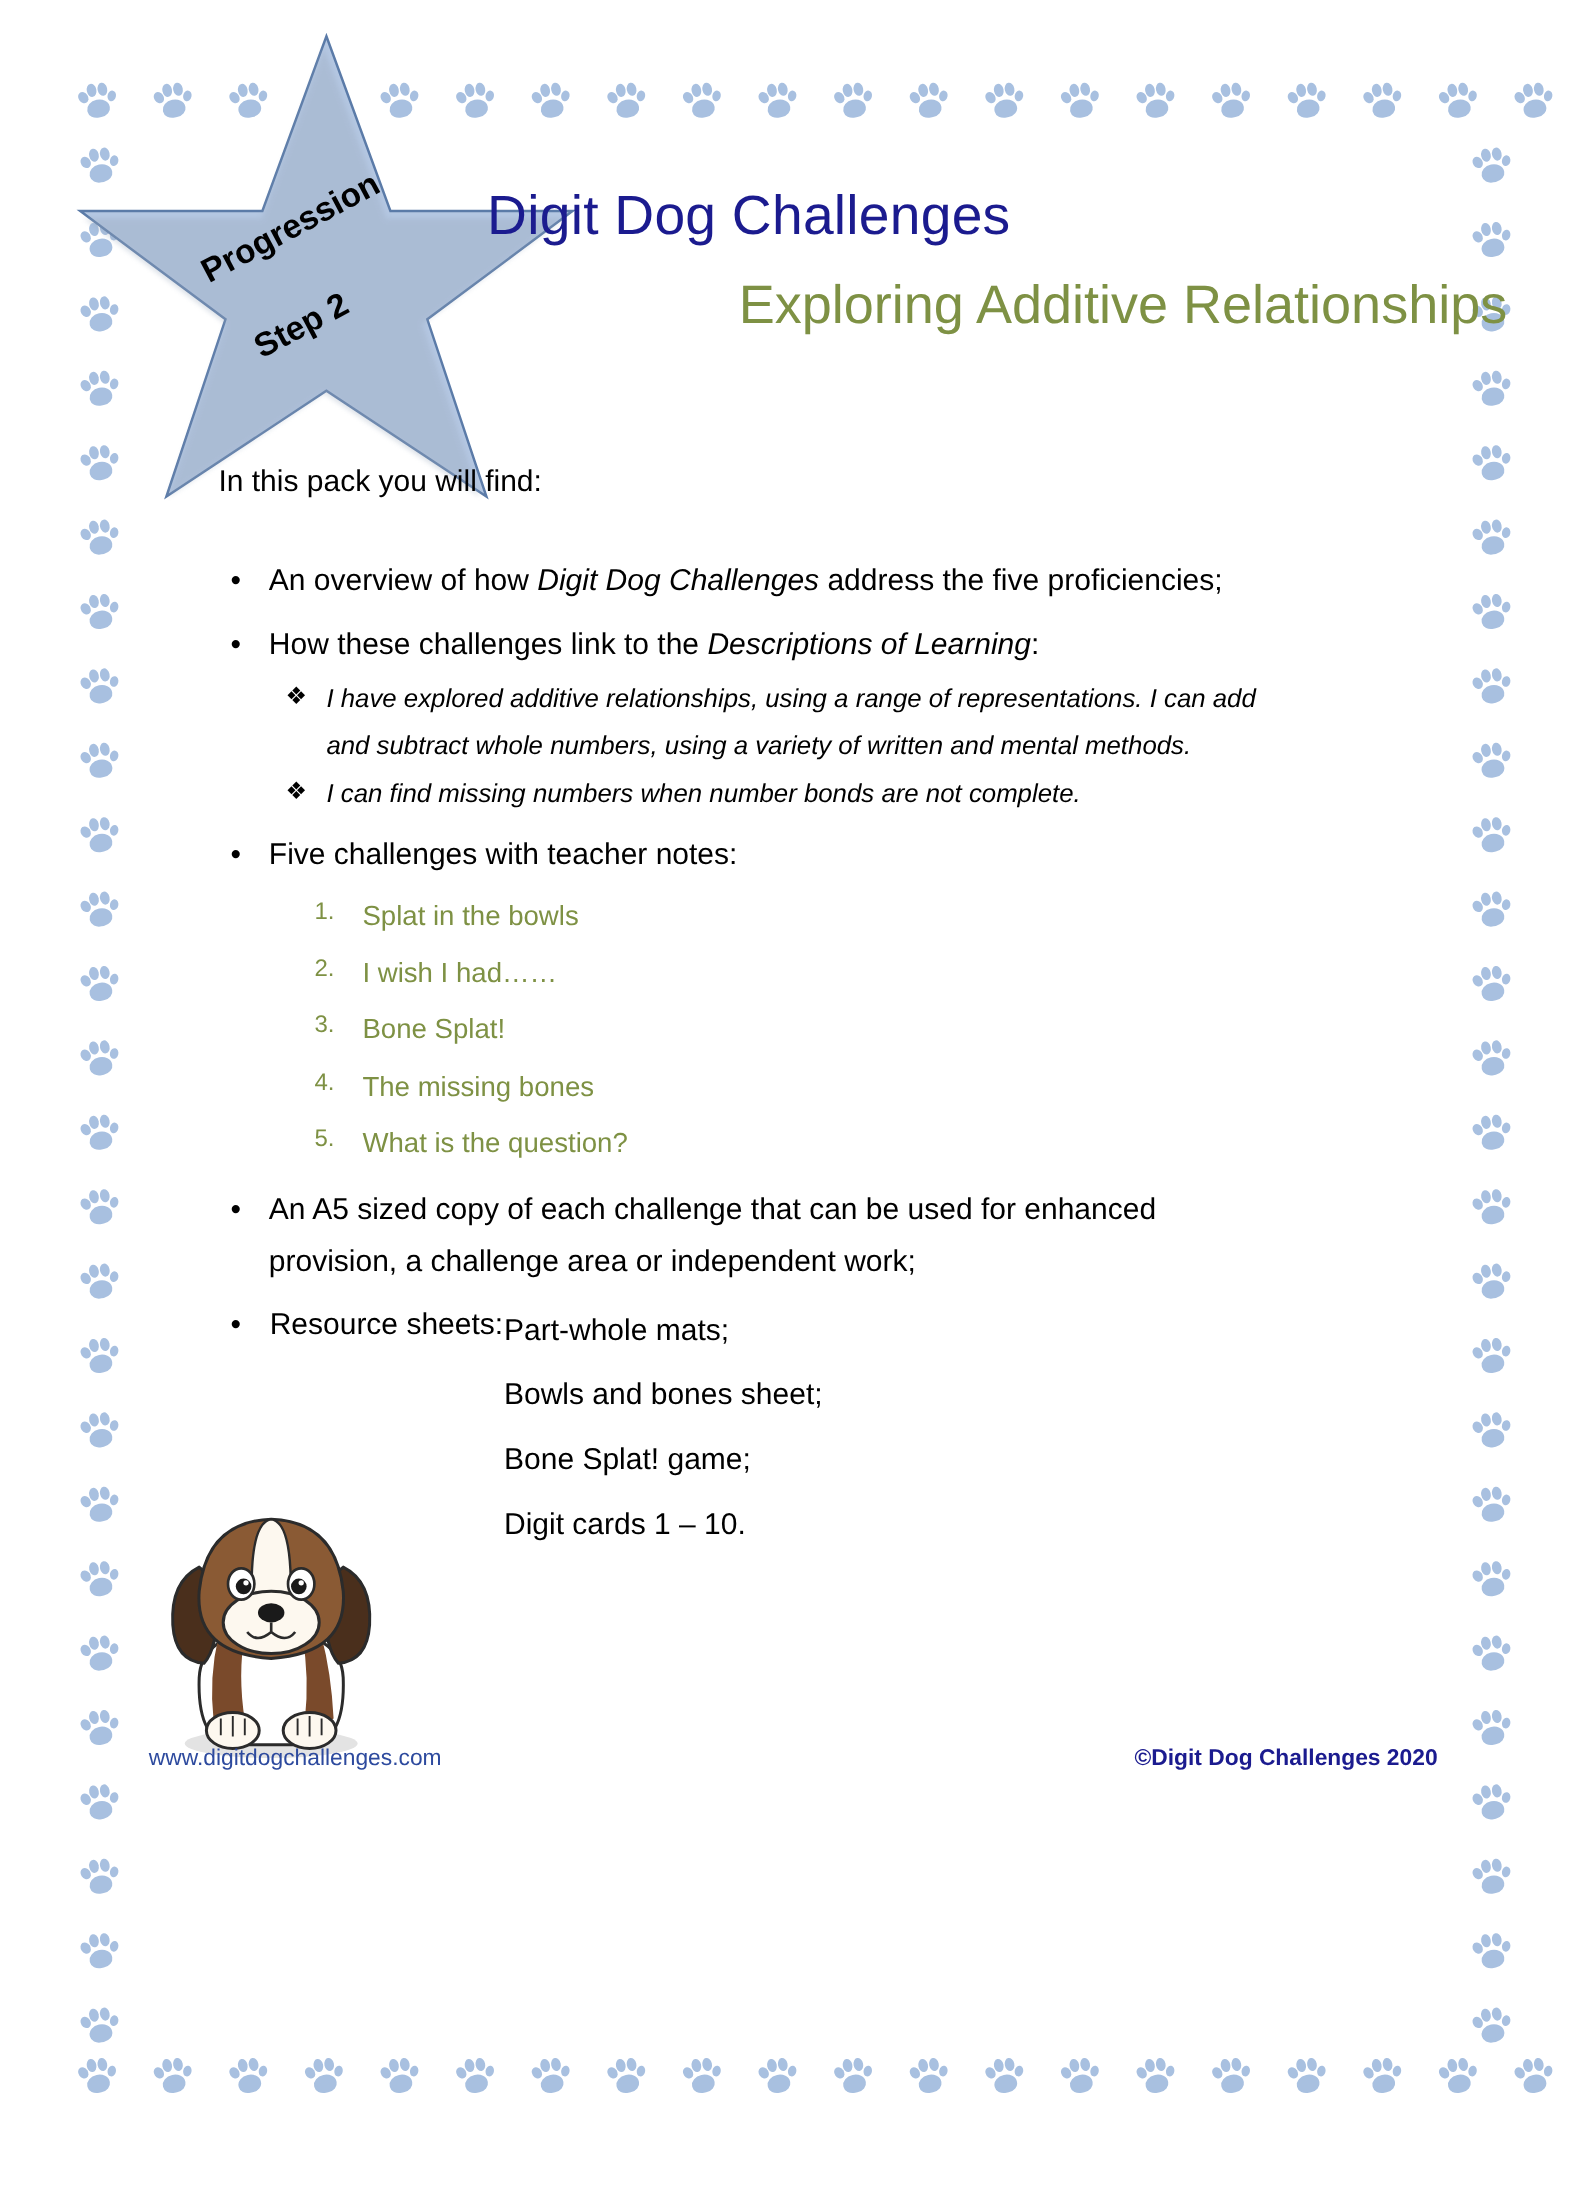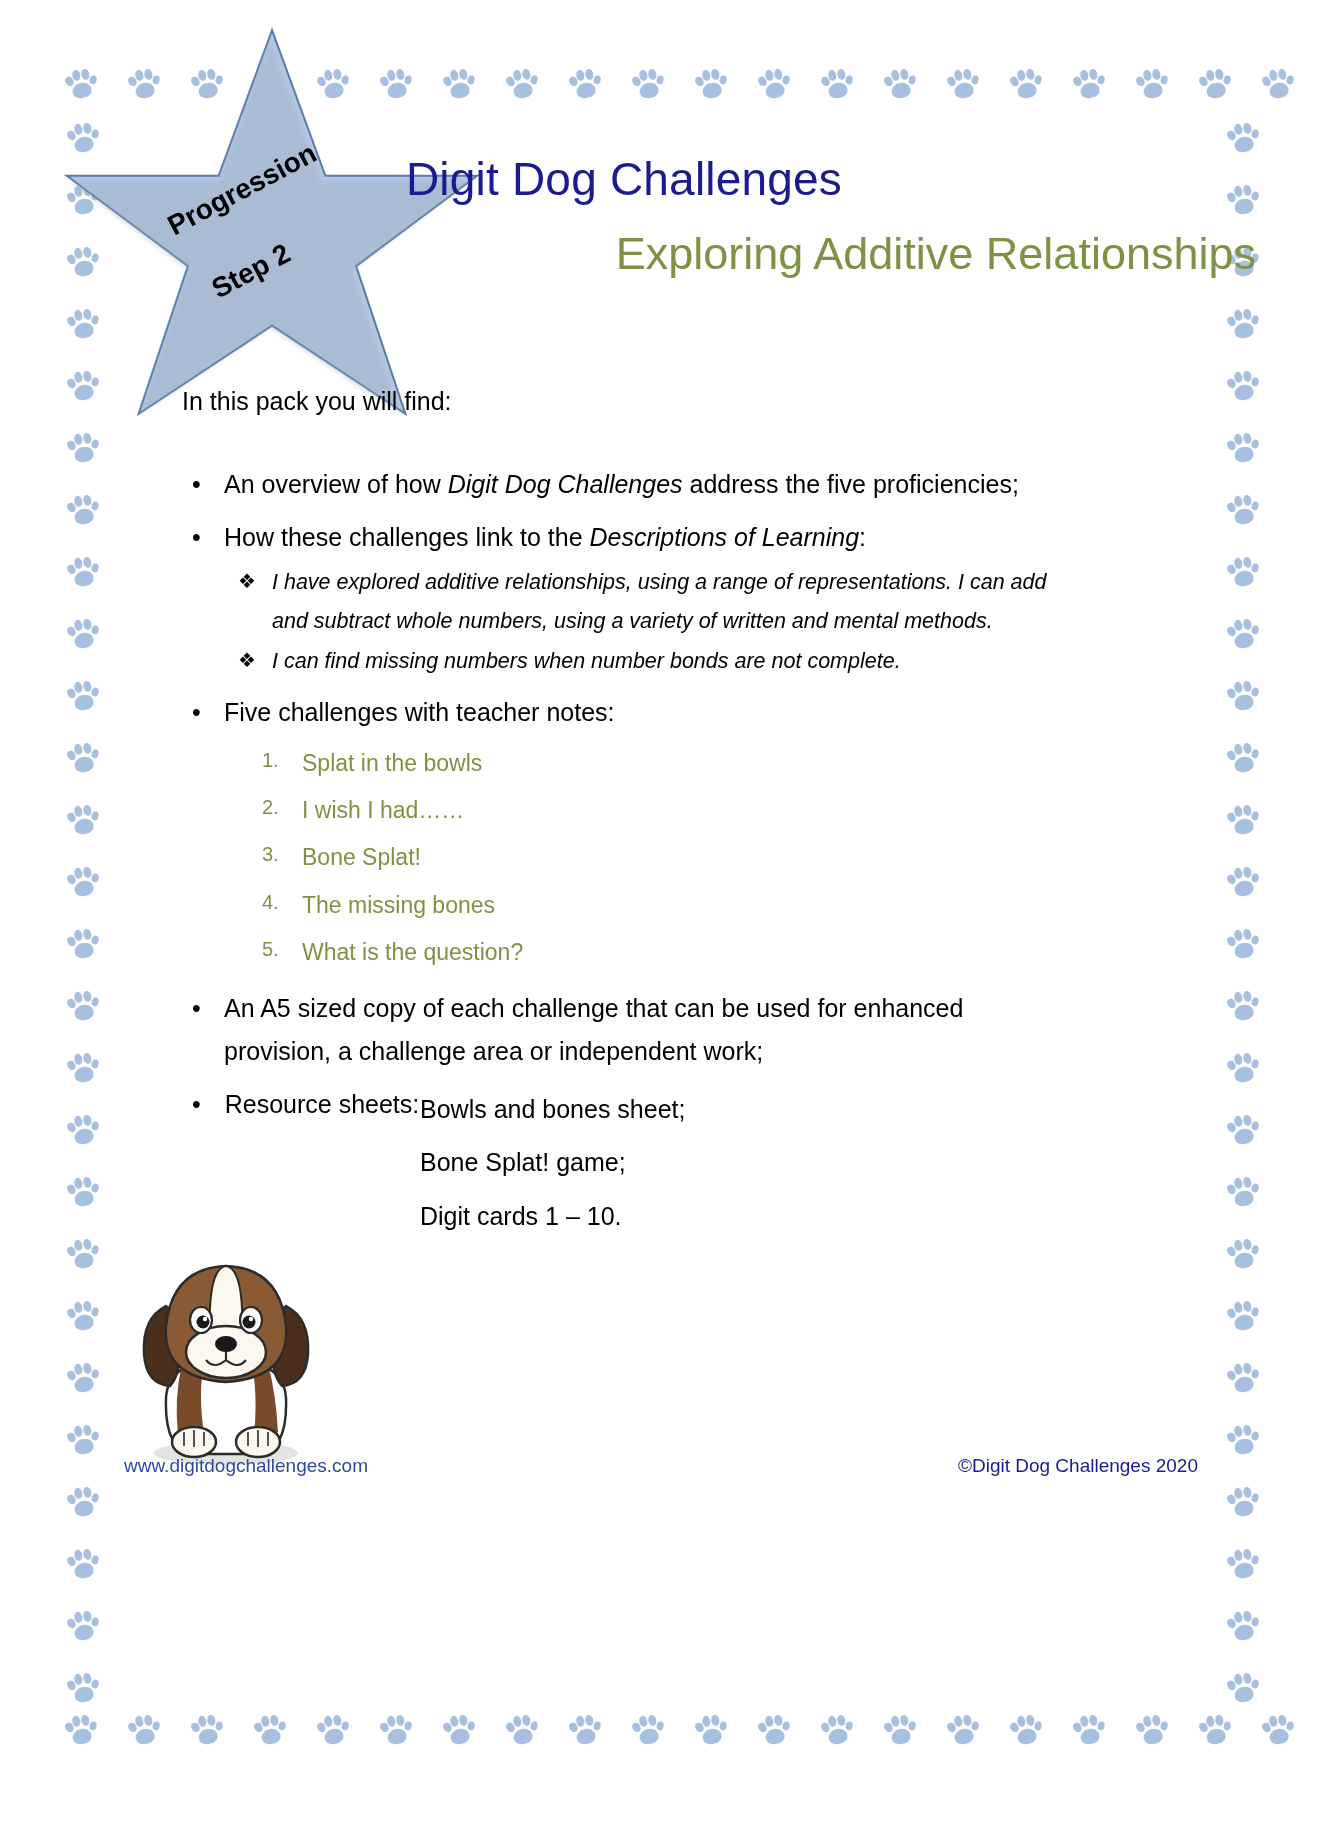--- a/index.html
+++ b/index.html
@@ -68,21 +68,21 @@
   .res-label{width:196px;flex:none;text-align:center;}
   .res-list{flex:1;}
   .res-list div{font-size:25px;line-height:2.15;}
 
   
   .dog{position:absolute;left:126px;top:1248px;width:200px;height:220px;}
 
   
   .footer-url{position:absolute;left:124px;top:1455px;font-size:19px;color:#2d4a9e;}
   .footer-copy{position:absolute;right:128px;top:1455px;font-size:19px;
-    color:#1b1b8f;font-weight:normal;}
+    color:#1b1b8f;font-weight:bold;}
 </style>
 </head>
 <body>
 
 <div class="page">
 
   <div class="border-layer" id="border-layer">
       <div class="paw" style="left: 64px; top: 66px; transform: rotate(-12deg);">
         <span class="pad main"></span>
         <span class="pad t1"></span>
@@ -801,20 +801,21 @@
       <li class="bullet">
         <span class="dot">•</span>
         <span>An A5 sized copy of each challenge that can be used for enhanced provision, a challenge area or independent work;</span>
       </li>
 
       <li class="bullet">
         <span class="dot">•</span>
         <div class="res-row">
           <div class="res-label">Resource sheets:</div>
           <div class="res-list">
+            <div>Part-whole mats;</div>
             <div>Bowls and bones sheet;</div>
             <div>Bone Splat! game;</div>
             <div>Digit cards 1 – 10.</div>
           </div>
         </div>
       </li>
 
     </ul>
   </div>
 

